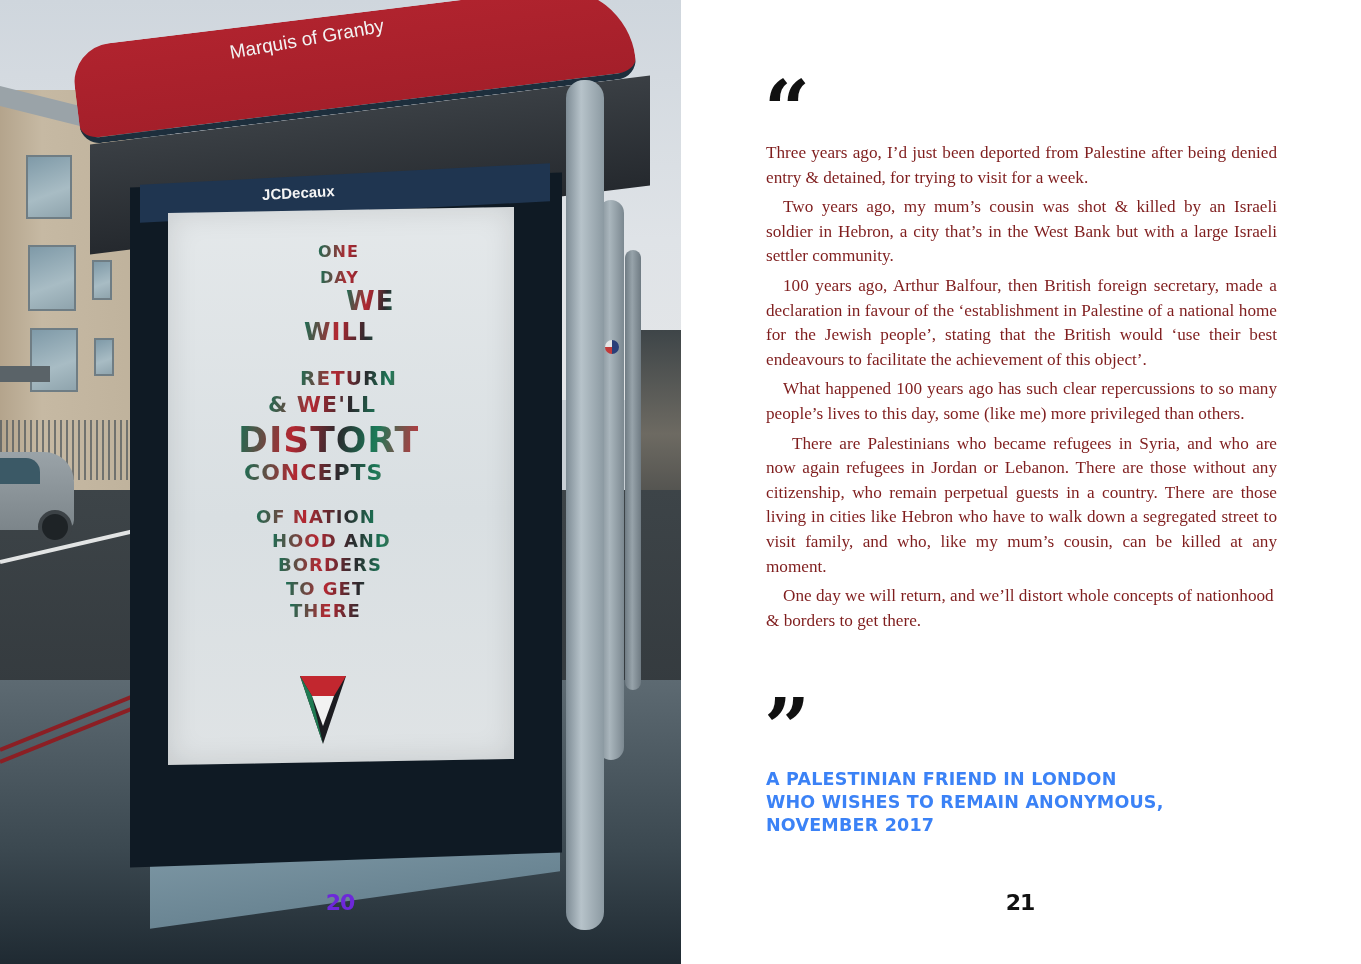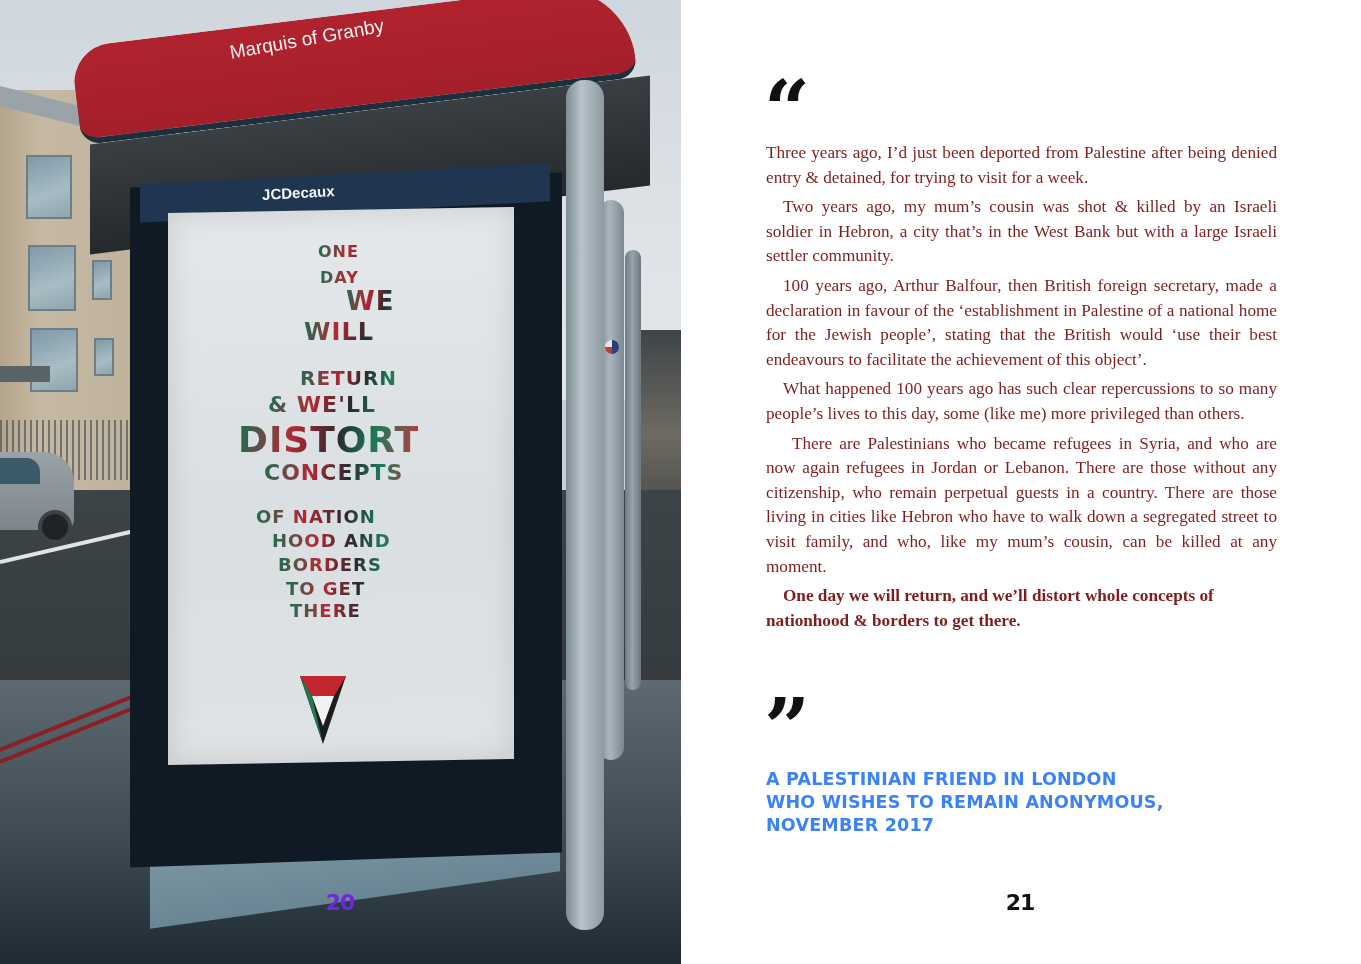--- a/index.html
+++ b/index.html
@@ -45,21 +45,21 @@
   .poster-text { position: absolute; left: 168px; top: 244px; width: 250px; text-align: center; font-family: "DejaVu Sans", sans-serif; font-weight: bold; line-height: 1; }
   .pl { display: block; letter-spacing: 1px; background: linear-gradient(100deg, #1b6e54 0%, #b42832 30%, #2a2a2e 55%, #1b7a58 75%, #c13640 100%); -webkit-background-clip: text; background-clip: text; color: transparent; }
   .pl-0 { font-size: 16px; margin-left: 150px; text-align: left; }
   .pl-1 { font-size: 16px; margin-left: 152px; text-align: left; margin-top: 10px; }
   .pl-2 { font-size: 26px; margin-left: 178px; text-align: left; margin-top: 2px; }
   .pl-3 { font-size: 24px; margin-left: 136px; text-align: left; margin-top: 6px; }
   .pl-4 { font-size: 20px; margin-left: 132px; text-align: left; margin-top: 24px; }
   .pl-5 { font-size: 22px; margin-left: 100px; text-align: left; margin-top: 6px; }
   .pl-6 { font-size: 36px; margin-left: 70px; text-align: left; margin-top: 6px; }
   .pl-7 { font-size: 36px; margin-left: 74px; text-align: left; margin-top: 2px; }
-  .pl-8 { font-size: 22px; margin-left: 96px; text-align: left; margin-top: 4px; }
+  .pl-8 { font-size: 22px; margin-left: 76px; text-align: left; margin-top: 4px; }
   .pl-9 { font-size: 18px; margin-left: 88px; text-align: left; margin-top: 24px; }
   .pl-10 { font-size: 18px; margin-left: 104px; text-align: left; margin-top: 6px; }
   .pl-11 { font-size: 18px; margin-left: 110px; text-align: left; margin-top: 6px; }
   .pl-12 { font-size: 18px; margin-left: 118px; text-align: left; margin-top: 6px; }
   .pl-13 { font-size: 18px; margin-left: 122px; text-align: left; margin-top: 4px; }
   .flag-icon { position: absolute; left: 300px; top: 676px; width: 46px; height: 68px; }
 
   .post1 { position: absolute; left: 566px; top: 80px; width: 38px; height: 850px; background: linear-gradient(90deg,#7e8c95,#b7c3ca 40%,#8c9aa2); border-radius: 18px; }
   .post2 { position: absolute; left: 598px; top: 200px; width: 26px; height: 560px; background: linear-gradient(90deg,#7b8890,#aab6bd 45%,#7b8890); border-radius: 13px; }
   .post3 { position: absolute; left: 625px; top: 250px; width: 16px; height: 440px; background: linear-gradient(90deg,#6f7b83,#97a3aa 45%,#6f7b83); border-radius: 8px; }
@@ -69,21 +69,21 @@
   .page-num-left { position: absolute; left: 320px; top: 890px; width: 40px; text-align: center; color: #6d28d9; font-family: "DejaVu Sans", sans-serif; font-weight: bold; font-size: 22px; letter-spacing: -1px; }
 
   
   .right-page { position: absolute; left: 681px; top: 0; width: 680px; height: 964px; background: #fff; }
   .open-quote { position: absolute; left: 764px; top: 70px; font-family: "DejaVu Serif", serif; font-weight: bold; font-size: 80px; line-height: 1; color: #111; }
   .close-quote { position: absolute; left: 764px; top: 688px; font-family: "DejaVu Serif", serif; font-weight: bold; font-size: 80px; line-height: 1; color: #111; }
   .body-text { position: absolute; left: 766px; top: 141px; width: 511px; font-family: "Liberation Serif", serif; font-size: 17.2px; line-height: 24.6px; color: #7f1d1d; text-align: justify; }
   .body-text p { margin: 0 0 5px 0; }
   .body-text p.indent { text-indent: 17px; }
   .body-text p.indent2 { text-indent: 26px; }
-  .body-text p.bold { font-weight: bold; text-indent: 17px; text-align: left; }
+  .body-text p.bold { font-weight: normal; text-indent: 17px; text-align: left; }
   .attribution { position: absolute; left: 766px; top: 768px; width: 480px; font-family: "DejaVu Sans", sans-serif; font-weight: bold; font-size: 17.5px; line-height: 23px; color: #3b82f6; letter-spacing: 0.2px; }
   .attribution span { display: block; }
   .page-num-right { position: absolute; left: 1000px; top: 890px; width: 40px; text-align: center; color: #111; font-family: "DejaVu Sans", sans-serif; font-weight: bold; font-size: 22px; letter-spacing: -1px; }
 </style>
 </head>
 <body>
 
 <div class="left-page">
   <div class="sky"></div>
   <div class="building"></div>

